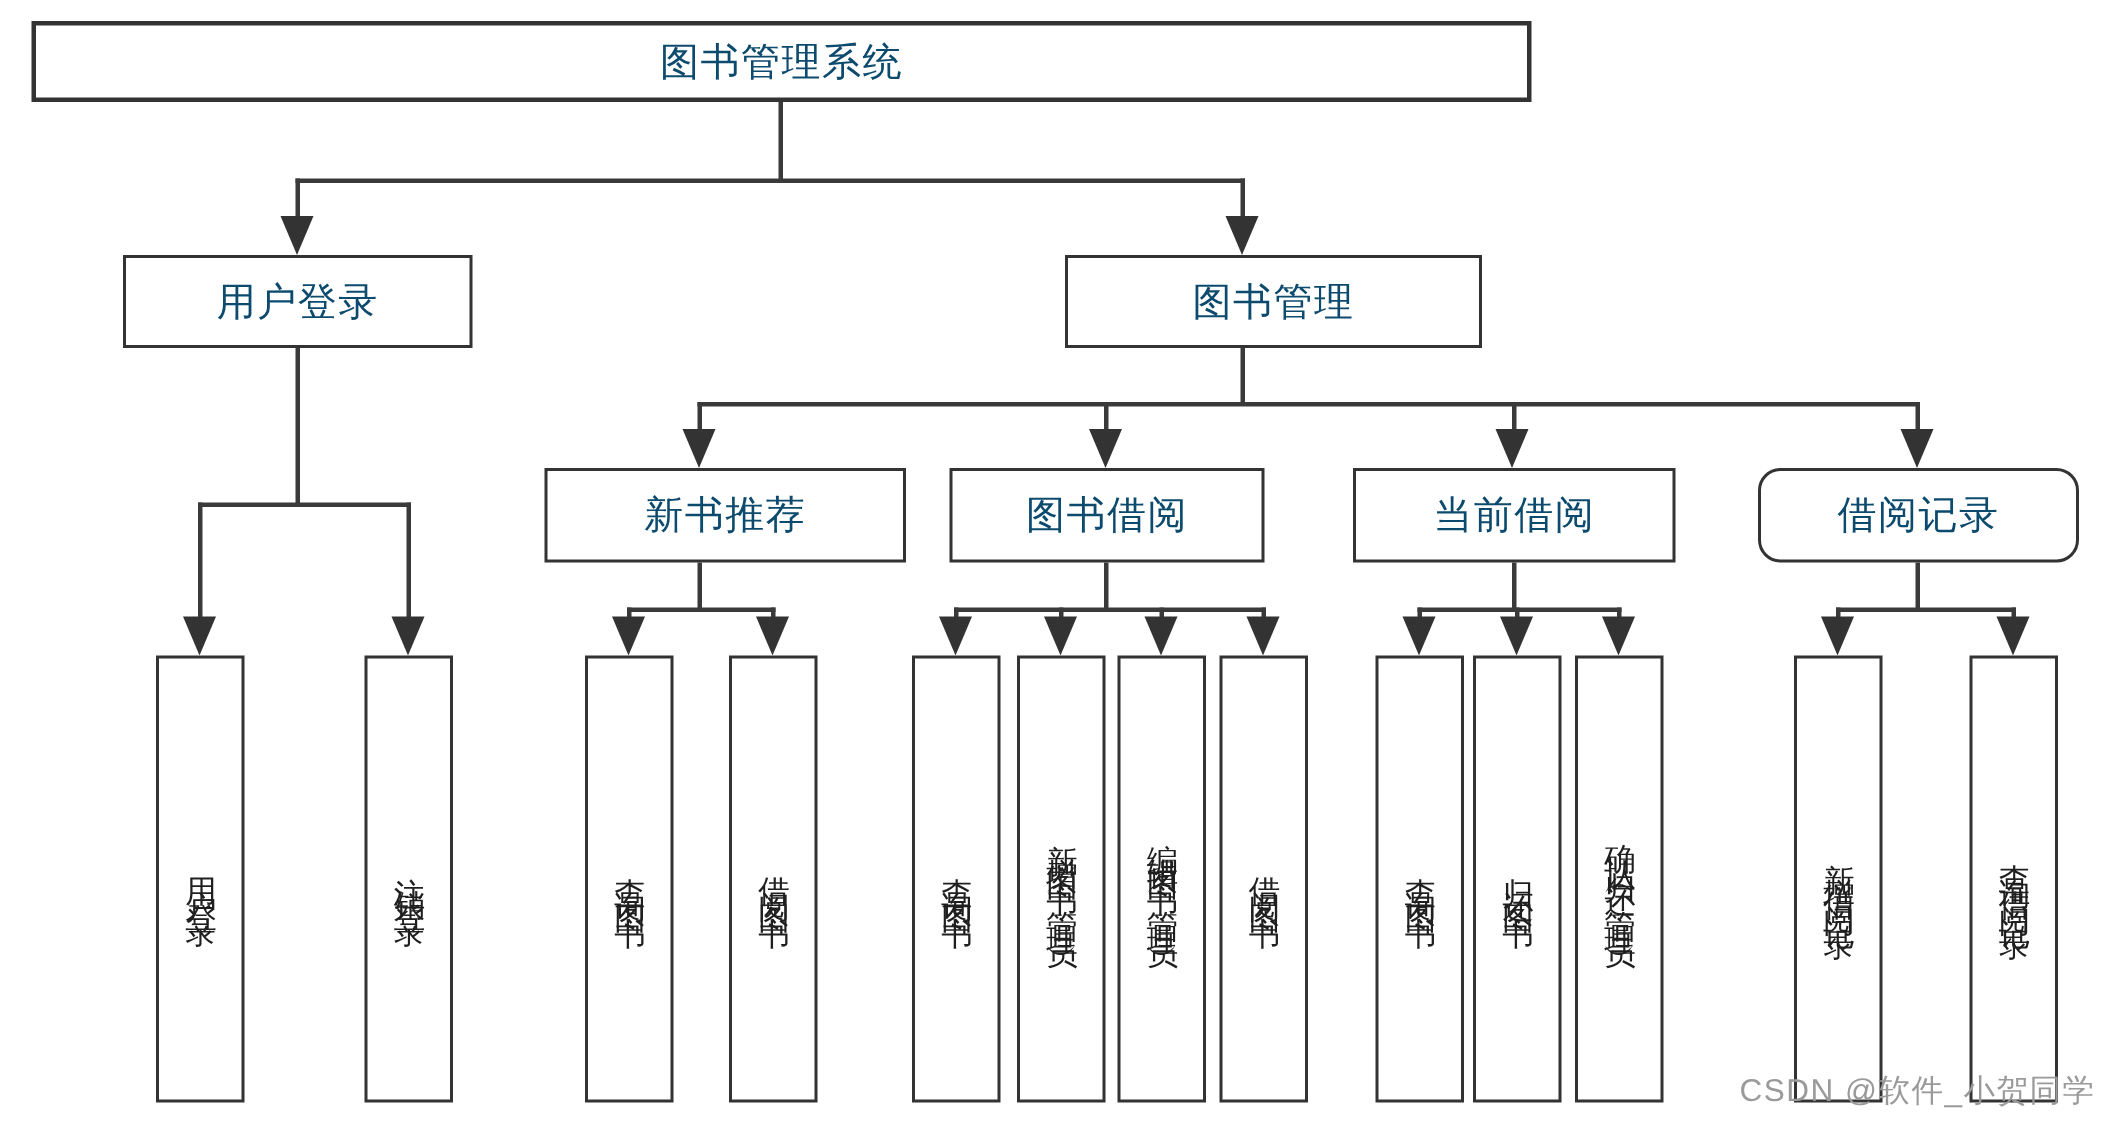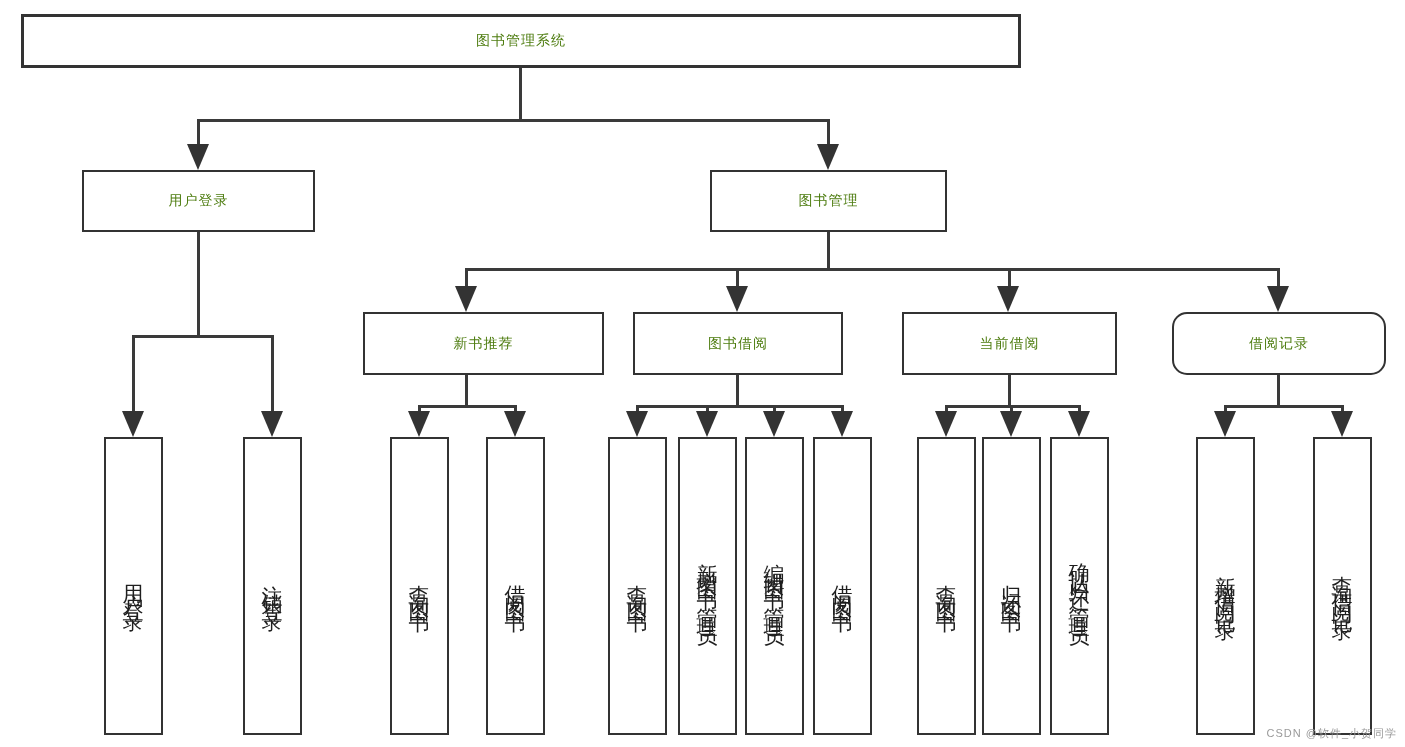--- a/index.html
+++ b/index.html
@@ -9,21 +9,21 @@
     background:#ffffff;
     font-family:"Liberation Sans","DejaVu Sans",sans-serif;
     overflow:hidden;
   }
   
   .node{
     position:absolute;
     border:2.5px solid #333333;
     background:#ffffff;
     display:flex;align-items:center;justify-content:center;
-    font-size:14px;color:#4d7c0f;
+    font-size:26px;color:#0c4a6e;
     letter-spacing:1px;
     box-sizing:border-box;
     font-family:Liberation Mono, monospace;
   }
   .root{border-width:3px;}
   .vnode{
     position:absolute;
     top:437px;width:59px;height:298px;
     border:2.5px solid #333333;
     background:#ffffff;
@@ -42,41 +42,41 @@
   .v{position:absolute;width:3px;background:#3a3a3a;}
   
   .ah{
     position:absolute;width:0;height:0;
     border-left:11px solid transparent;
     border-right:11px solid transparent;
     border-top:26px solid #333333;
   }
   .watermark{
     position:absolute;right:8px;bottom:6px;
-    font-size:11px;color:#9a9a9a;
+    font-size:21px;color:#9a9a9a;
     letter-spacing:1px;
     z-index:5;
   }
 </style>
 </head>
 <body>
 
 <div class="canvas">
 
   <div class="node root" style="left:21px;top:14px;width:1000px;height:54px;">图书管理系统</div>
 
   <div class="v" style="left:519px;top:68px;height:52px;"></div>
   <div class="h" style="left:197px;top:119px;width:633px;"></div>
   <div class="v" style="left:197px;top:119px;height:29px;"></div>
   <div class="v" style="left:827px;top:119px;height:29px;"></div>
   <div class="ah" style="left:187px;top:144px;"></div>
   <div class="ah" style="left:817px;top:144px;"></div>
 
   <div class="node" style="left:82px;top:170px;width:233px;height:62px;">用户登录</div>
-  <div class="node" style="left:710px;top:170px;width:237px;height:62px;">图书管理</div>
+  <div class="node" style="left:710px;top:170px;width:278px;height:62px;">图书管理</div>
 
   <div class="v" style="left:197px;top:232px;height:104px;"></div>
   <div class="h" style="left:132px;top:335px;width:142px;"></div>
   <div class="v" style="left:132px;top:335px;height:80px;"></div>
   <div class="v" style="left:271px;top:335px;height:80px;"></div>
   <div class="ah" style="left:122px;top:411px;"></div>
   <div class="ah" style="left:261px;top:411px;"></div>
 
   <div class="v" style="left:827px;top:232px;height:37px;"></div>
   <div class="h" style="left:465px;top:268px;width:814px;"></div>

